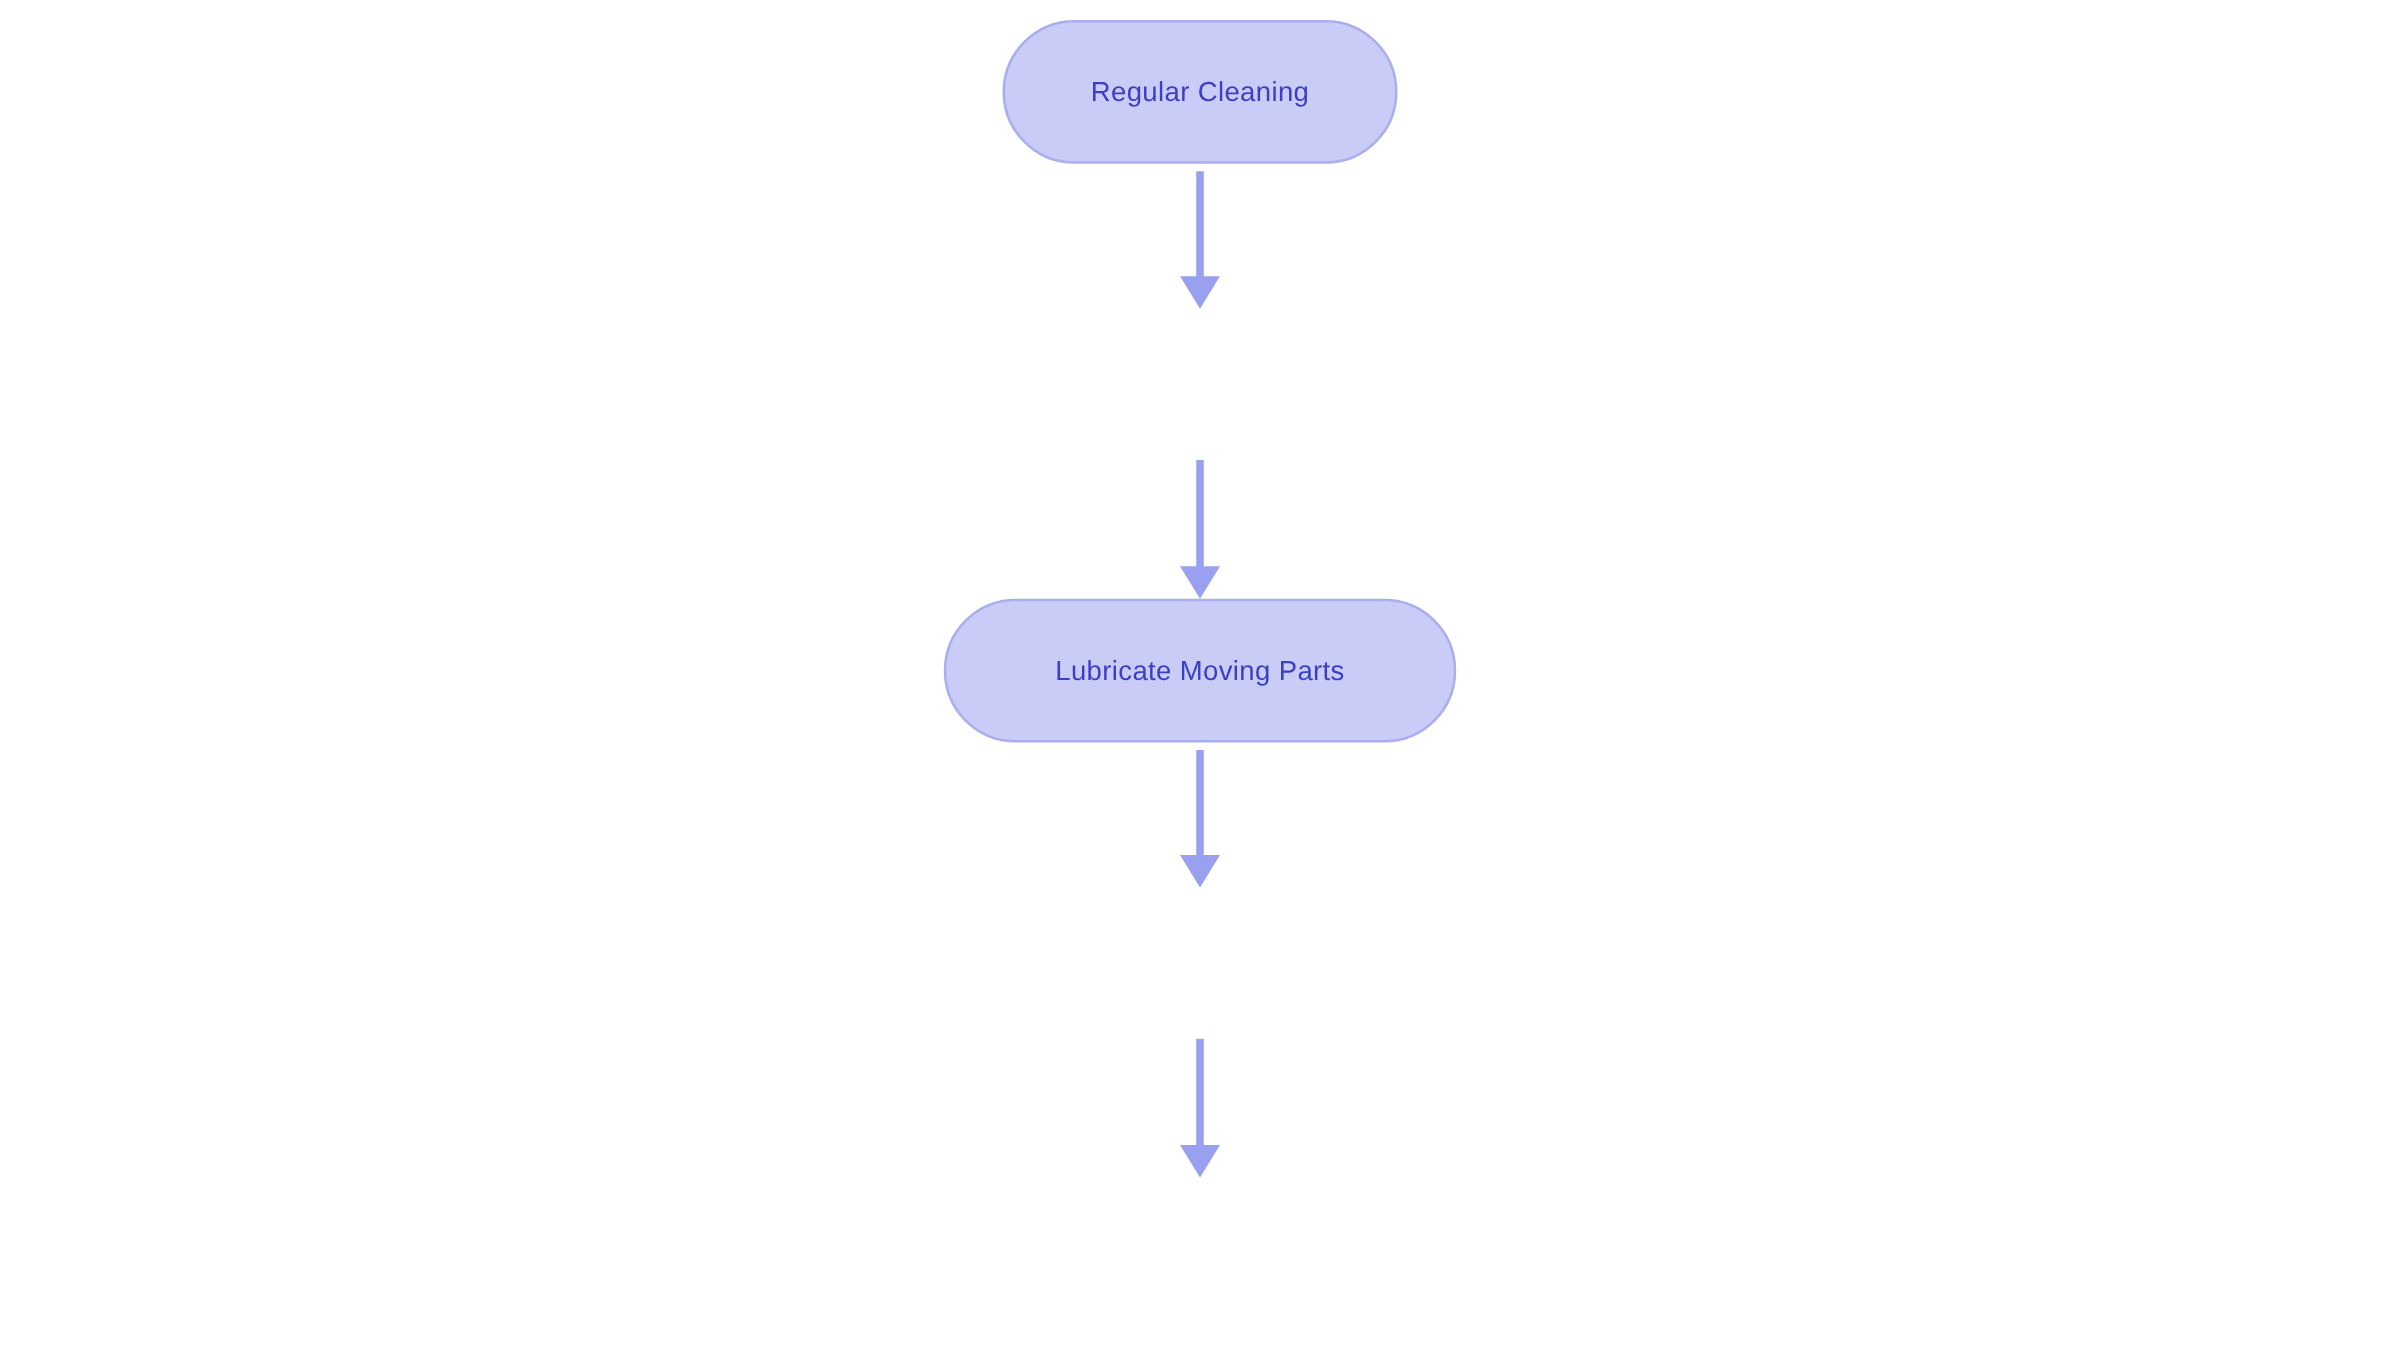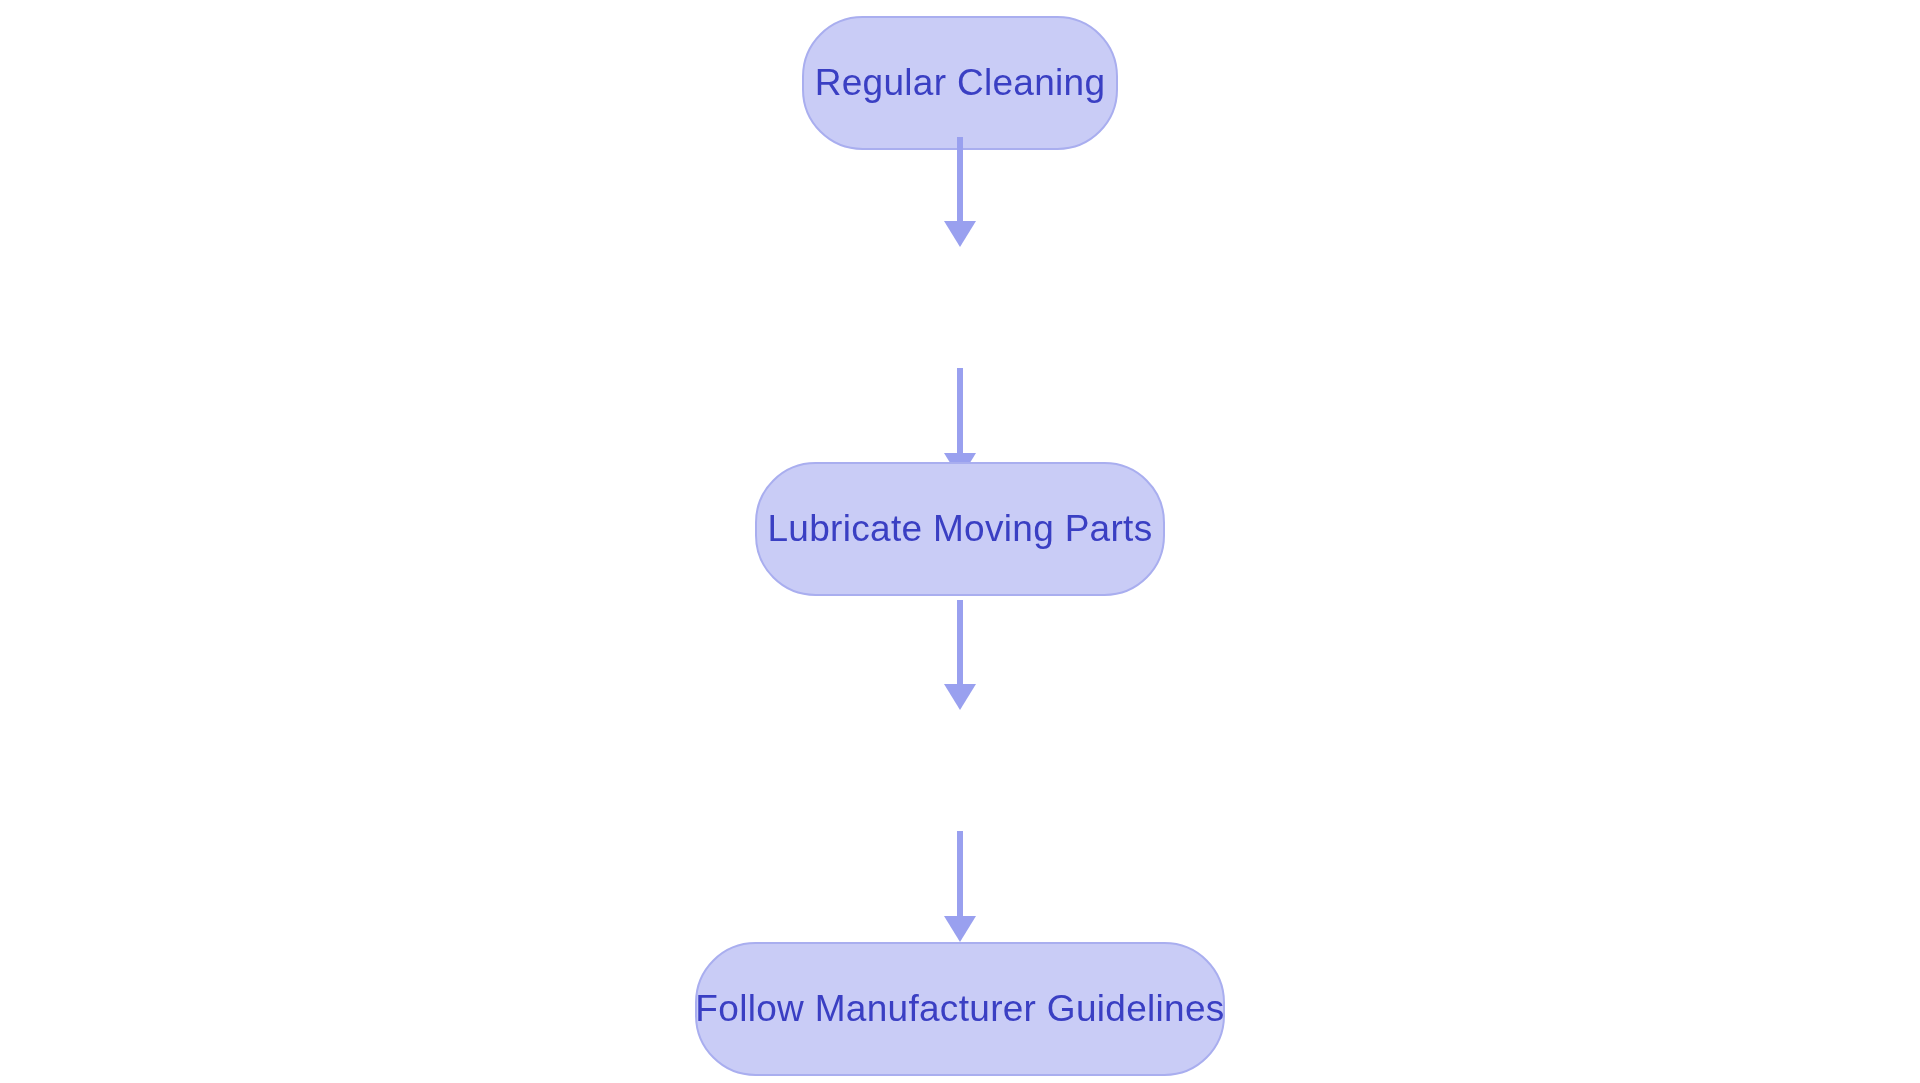--- a/index.html
+++ b/index.html
@@ -10,37 +10,37 @@
   .canvas {
     position: relative;
     width: 1920px;
     height: 1083px;
     background: var(--background, #ffffff);
     font-family: "Liberation Sans", "DejaVu Sans", sans-serif;
     overflow: hidden;
   }
   .node {
     position: absolute;
-    height: 134px;
+    height: 115px;
     box-sizing: border-box;
     background: var(--node-fill, #c9ccf6);
     border: 2px solid var(--node-border, #a9aeef);
     border-radius: 60.5px;
     color: var(--node-text, #3a3fc3);
     display: flex;
     align-items: center;
     justify-content: center;
-    font-size: 37px;
+    font-size: 22px;
     font-weight: 500;
     letter-spacing: 0.3px;
     white-space: nowrap;
   }
   .node-1 { left: 802px; top: 16px;  width: 316px; }
   .node-2 { left: 692px; top: 247px; width: 536px; }
-  .node-3 { left: 755px; top: 462px; width: 410px; }
+  .node-3 { left: 755px; top: 479px; width: 410px; }
   .node-4 { left: 816px; top: 710px; width: 288px; }
   .node-5 { left: 695px; top: 942px; width: 530px; }
 
   .connector {
     position: absolute;
     left: 944px;
     width: 32px;
     display: flex;
     flex-direction: column;
     align-items: center;
@@ -91,17 +91,14 @@
     <div class="line"></div>
     <div class="head"></div>
   </div>
 
 
   <div class="connector connector-4">
     <div class="line"></div>
     <div class="head"></div>
   </div>
 
-  <div class="node node-5">
-    <span>Follow Manufacturer Guidelines</span>
-  </div>
 
 </div>
 
 </body></html>

